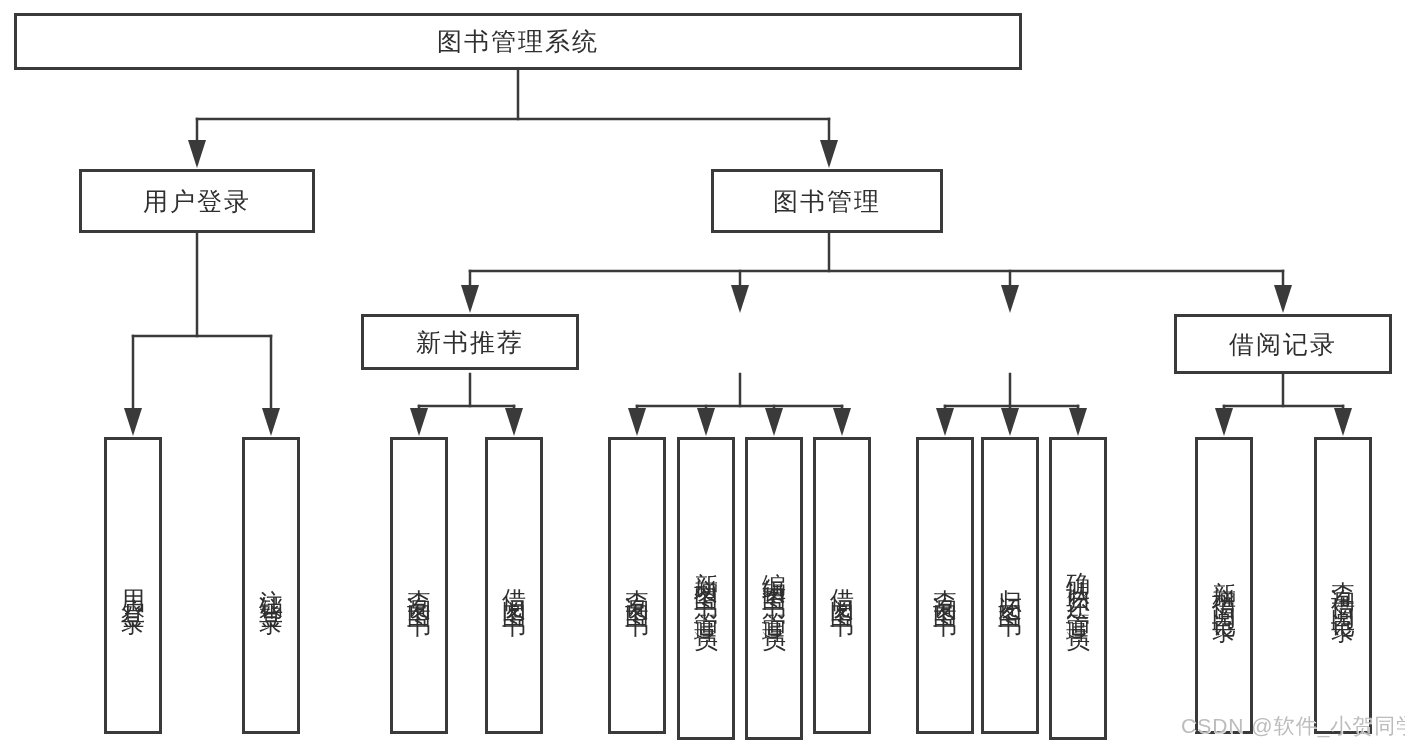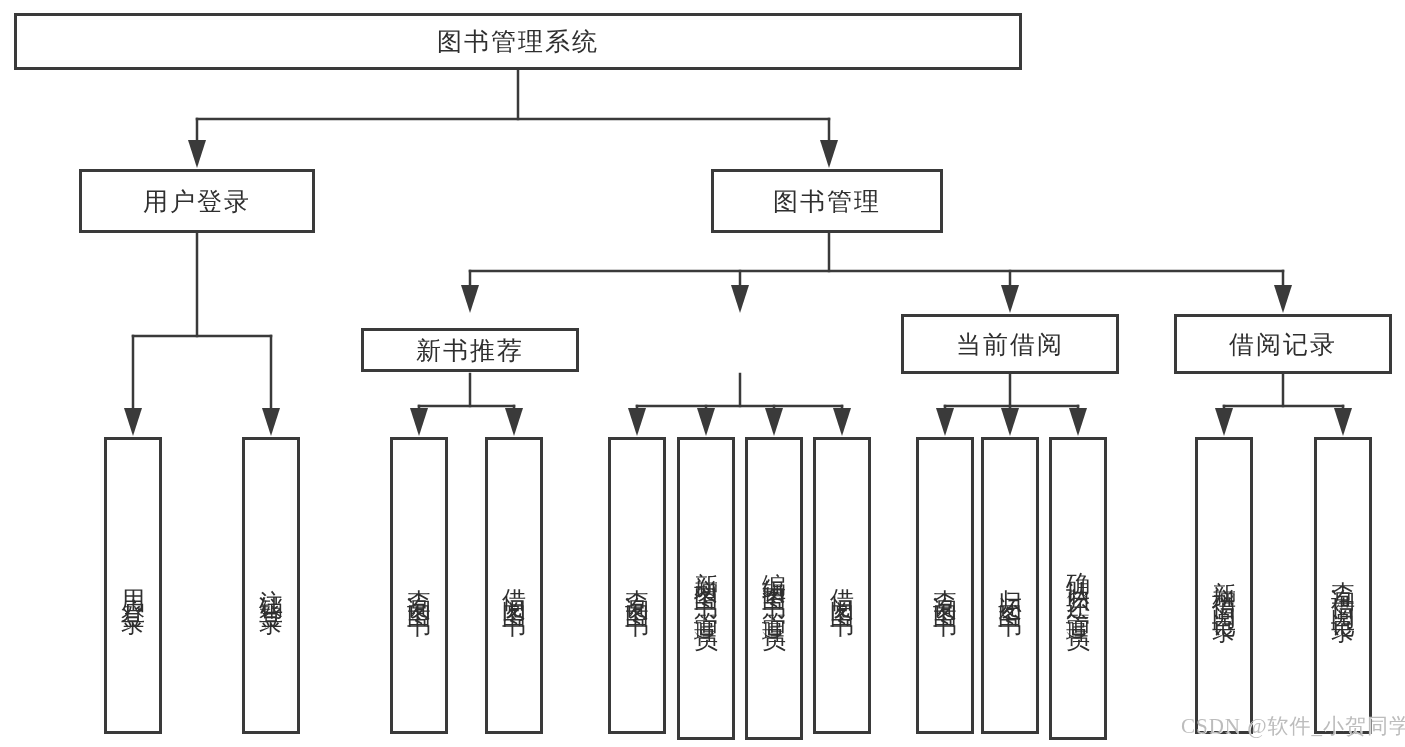--- a/index.html
+++ b/index.html
@@ -7,21 +7,21 @@
     --text: #2f2f2f;
     --box-fill: #ffffff;
     --background: #ffffff;
     --watermark: #bcbcbc;
   }
   html,body { margin:0; padding:0; background:var(--background); }
   .stage {
     position:relative;
     width:1405px; height:747px;
     background:var(--background);
-    font-family:Liberation Serif, serif;
+    font-family:Liberation Sans, sans-serif;
     overflow:hidden;
   }
   .connectors { position:absolute; left:0; top:0; width:1405px; height:747px; }
   .box {
     position:absolute;
     box-sizing:border-box;
     border:3px solid var(--line);
     background:var(--box-fill);
     color:var(--text);
     display:flex;
@@ -114,22 +114,21 @@
     <polygon points="1215,408 1233,408 1224,436"></polygon>
     <line x1="1343" y1="406" x2="1343" y2="410"></line>
     <polygon points="1334,408 1352,408 1343,436"></polygon>
   </svg>
 
   <div class="box h" style="left:14px; top:13px; width:1008px; height:57px;">图书管理系统</div>
 
   <div class="box h" style="left:79px; top:169px; width:236px; height:64px;">用户登录</div>
   <div class="box h" style="left:711px; top:169px; width:232px; height:64px;">图书管理</div>
 
-  <div class="box h" style="left:361px; top:328px; width:218px; height:44px;">新书推荐</div>
-  <div class="box h" style="left:901px; top:314px; width:218px; height:60px;">当前借阅</div>
+  <div class="box h" style="left:361px; top:314px; width:218px; height:56px;">新书推荐</div>
   <div class="box h" style="left:1174px; top:314px; width:218px; height:60px;">借阅记录</div>
 
   <div class="box v" style="left:104px; top:437px; width:58px; height:297px;">用户登录</div>
   <div class="box v" style="left:242px; top:437px; width:58px; height:297px;">注销登录</div>
 
   <div class="box v" style="left:390px; top:437px; width:58px; height:297px;">查询图书</div>
   <div class="box v" style="left:485px; top:437px; width:58px; height:297px;">借阅图书</div>
 
   <div class="box v" style="left:608px; top:437px; width:58px; height:297px;">查询图书</div>
   <div class="box v" style="left:677px; top:437px; width:58px; height:303px;">新增图书（管理员）</div>

